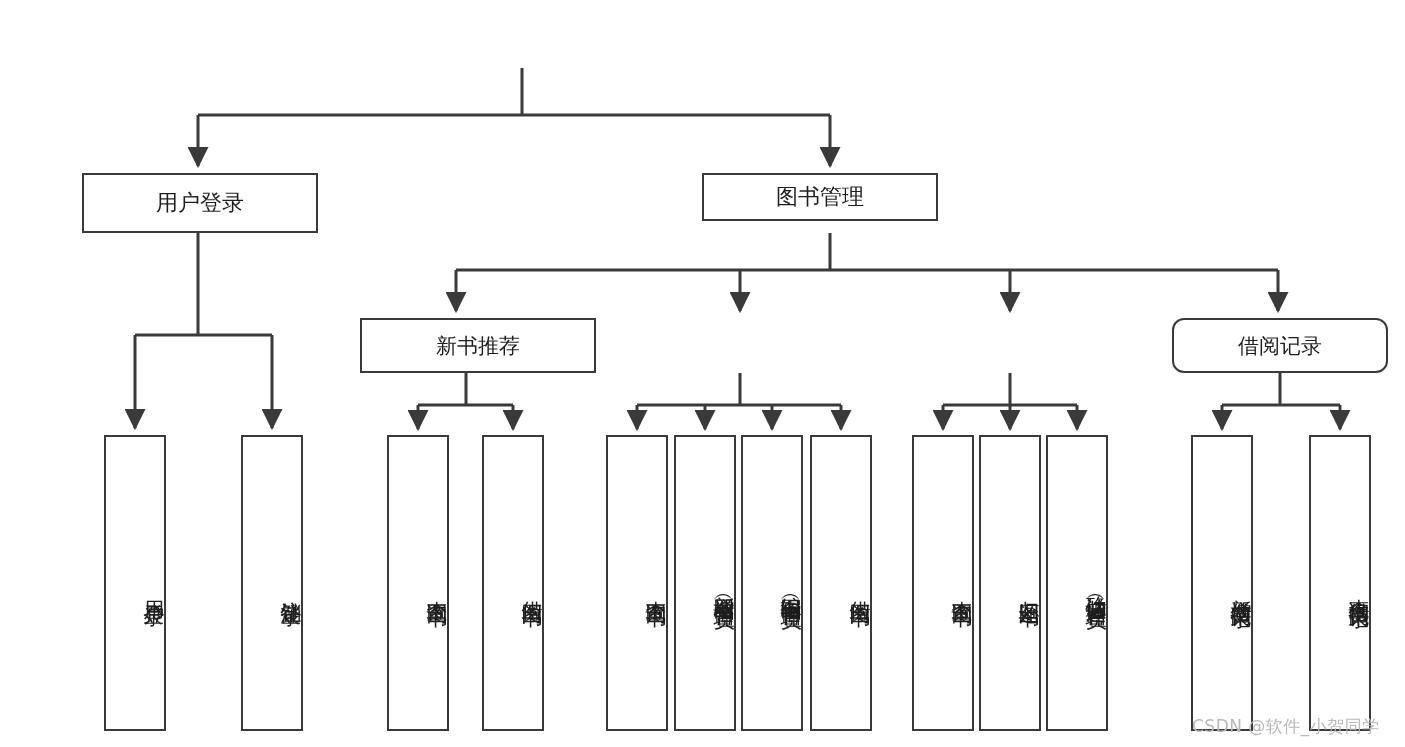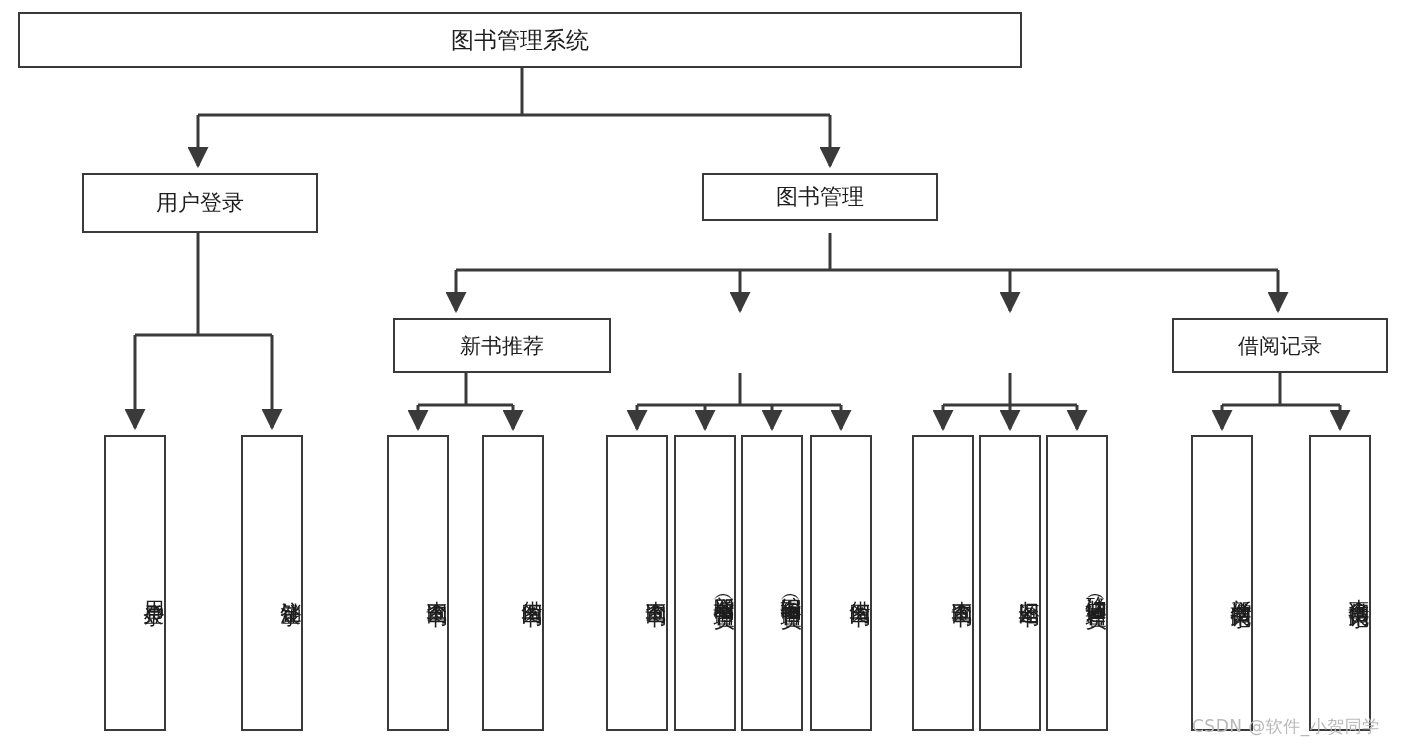--- a/index.html
+++ b/index.html
@@ -114,35 +114,32 @@
       <path d="M 1010 405 L 1010 429" marker-end="url(#arrow)"></path>
       <path d="M 1077 405 L 1077 429" marker-end="url(#arrow)"></path>
 
       <path d="M 1280 373 L 1280 405"></path>
       <path d="M 1222 405 L 1340 405"></path>
       <path d="M 1222 405 L 1222 429" marker-end="url(#arrow)"></path>
       <path d="M 1340 405 L 1340 429" marker-end="url(#arrow)"></path>
     </g>
   </svg>
 
-  <div class="node root" id="node-root" style="left: 18px; top: 12px; width: 1004px; height: 56px; border-color: rgb(58, 58, 58); color: rgb(29, 29, 29);">
-    <span class="cap">图书管理系统</span>
-  </div>
 
   <div class="node lvl2" id="node-l2-0" style="left: 82px; top: 173px; width: 236px; height: 60px; border-color: rgb(58, 58, 58); color: rgb(29, 29, 29);">
     <span class="cap">用户登录</span>
   </div>
   <div class="node lvl2" id="node-l2-1" style="left: 702px; top: 173px; width: 236px; height: 48px; border-color: rgb(58, 58, 58); color: rgb(29, 29, 29);">
     <span class="cap">图书管理</span>
   </div>
 
-  <div class="node lvl3" id="node-l3-0" style="left: 360px; top: 318px; width: 218px; height: 55px; border-color: rgb(58, 58, 58); color: rgb(29, 29, 29); margin-left: 33px;">
+  <div class="node lvl3" id="node-l3-0" style="left: 360px; top: 318px; width: 236px; height: 55px; border-color: rgb(58, 58, 58); color: rgb(29, 29, 29);">
     <span class="cap">新书推荐</span>
   </div>
-  <div class="node lvl3" id="node-l3-3" style="left: 1172px; top: 318px; width: 216px; height: 55px; border-color: rgb(58, 58, 58); color: rgb(29, 29, 29);">
+  <div class="node lvl3" id="node-l3-3" style="left: 1172px; top: 318px; width: 216px; height: 55px; border-color: rgb(58, 58, 58); color: rgb(29, 29, 29); border-radius: 12px;">
     <span class="cap">借阅记录</span>
   </div>
 
   <div class="node leaf" id="node-leaf-0" style="left: 104px; top: 435px; width: 62px; height: 296px; border-color: rgb(58, 58, 58); color: rgb(29, 29, 29);">
     <span class="cap">用户登录</span>
   </div>
   <div class="node leaf" id="node-leaf-1" style="left: 241px; top: 435px; width: 62px; height: 296px; border-color: rgb(58, 58, 58); color: rgb(29, 29, 29);">
     <span class="cap">注销登录</span>
   </div>
   <div class="node leaf" id="node-leaf-2" style="left: 387px; top: 435px; width: 62px; height: 296px; border-color: rgb(58, 58, 58); color: rgb(29, 29, 29);">

